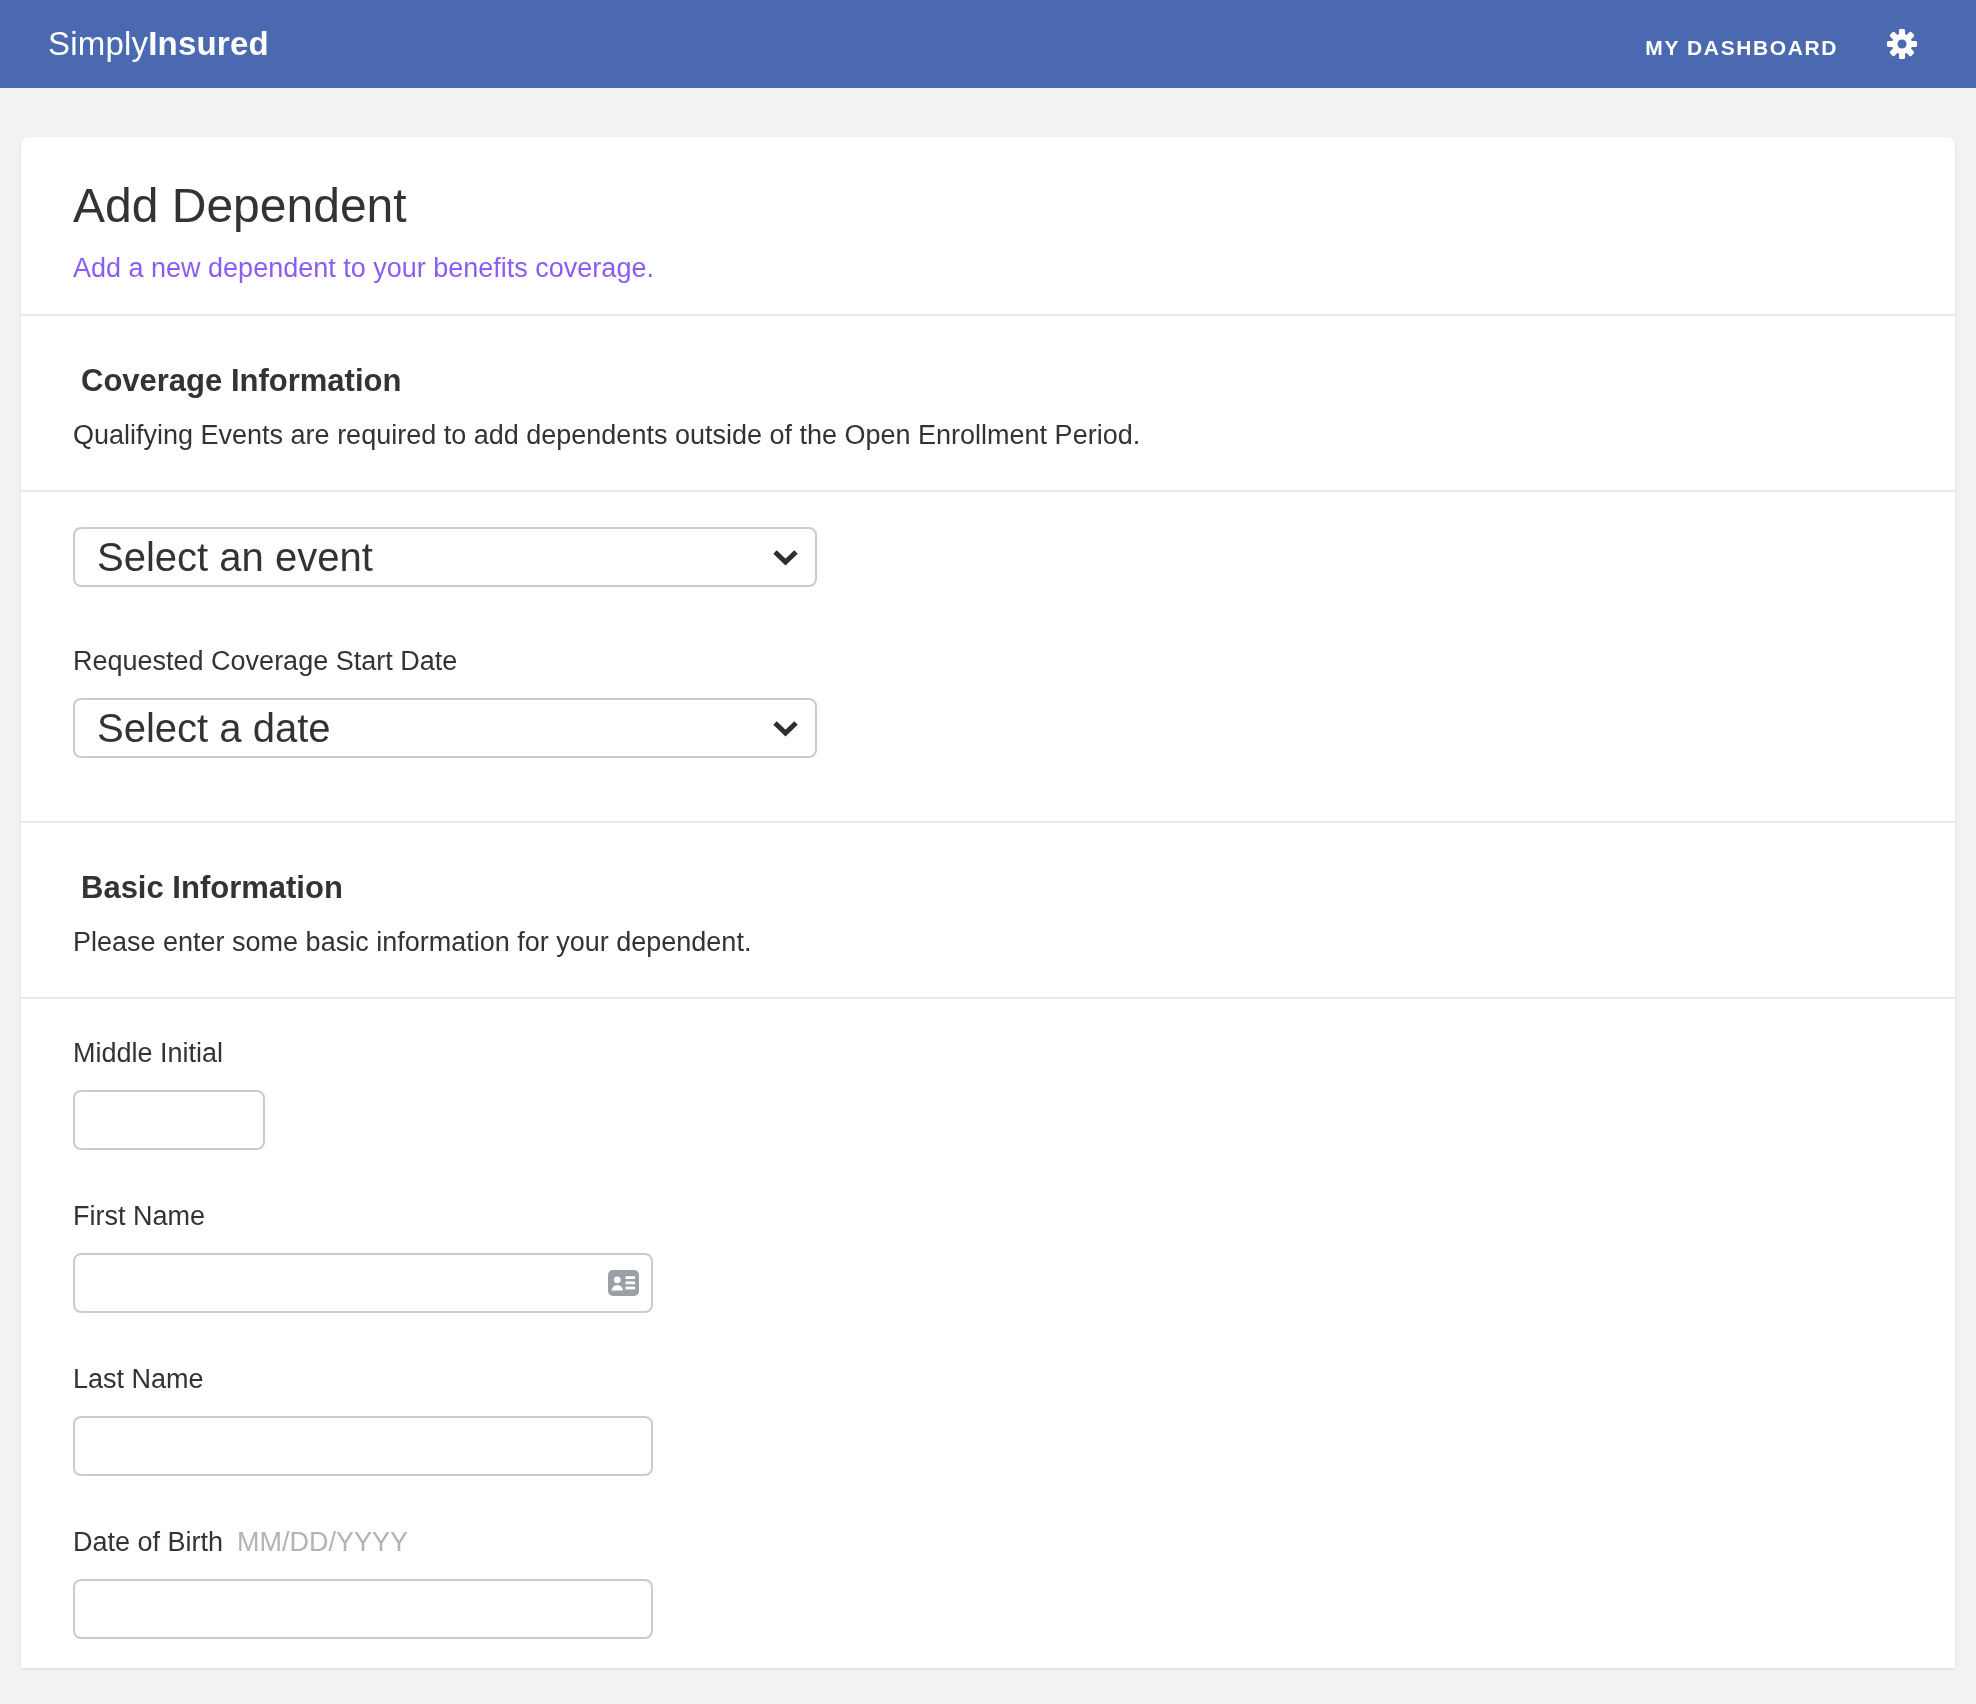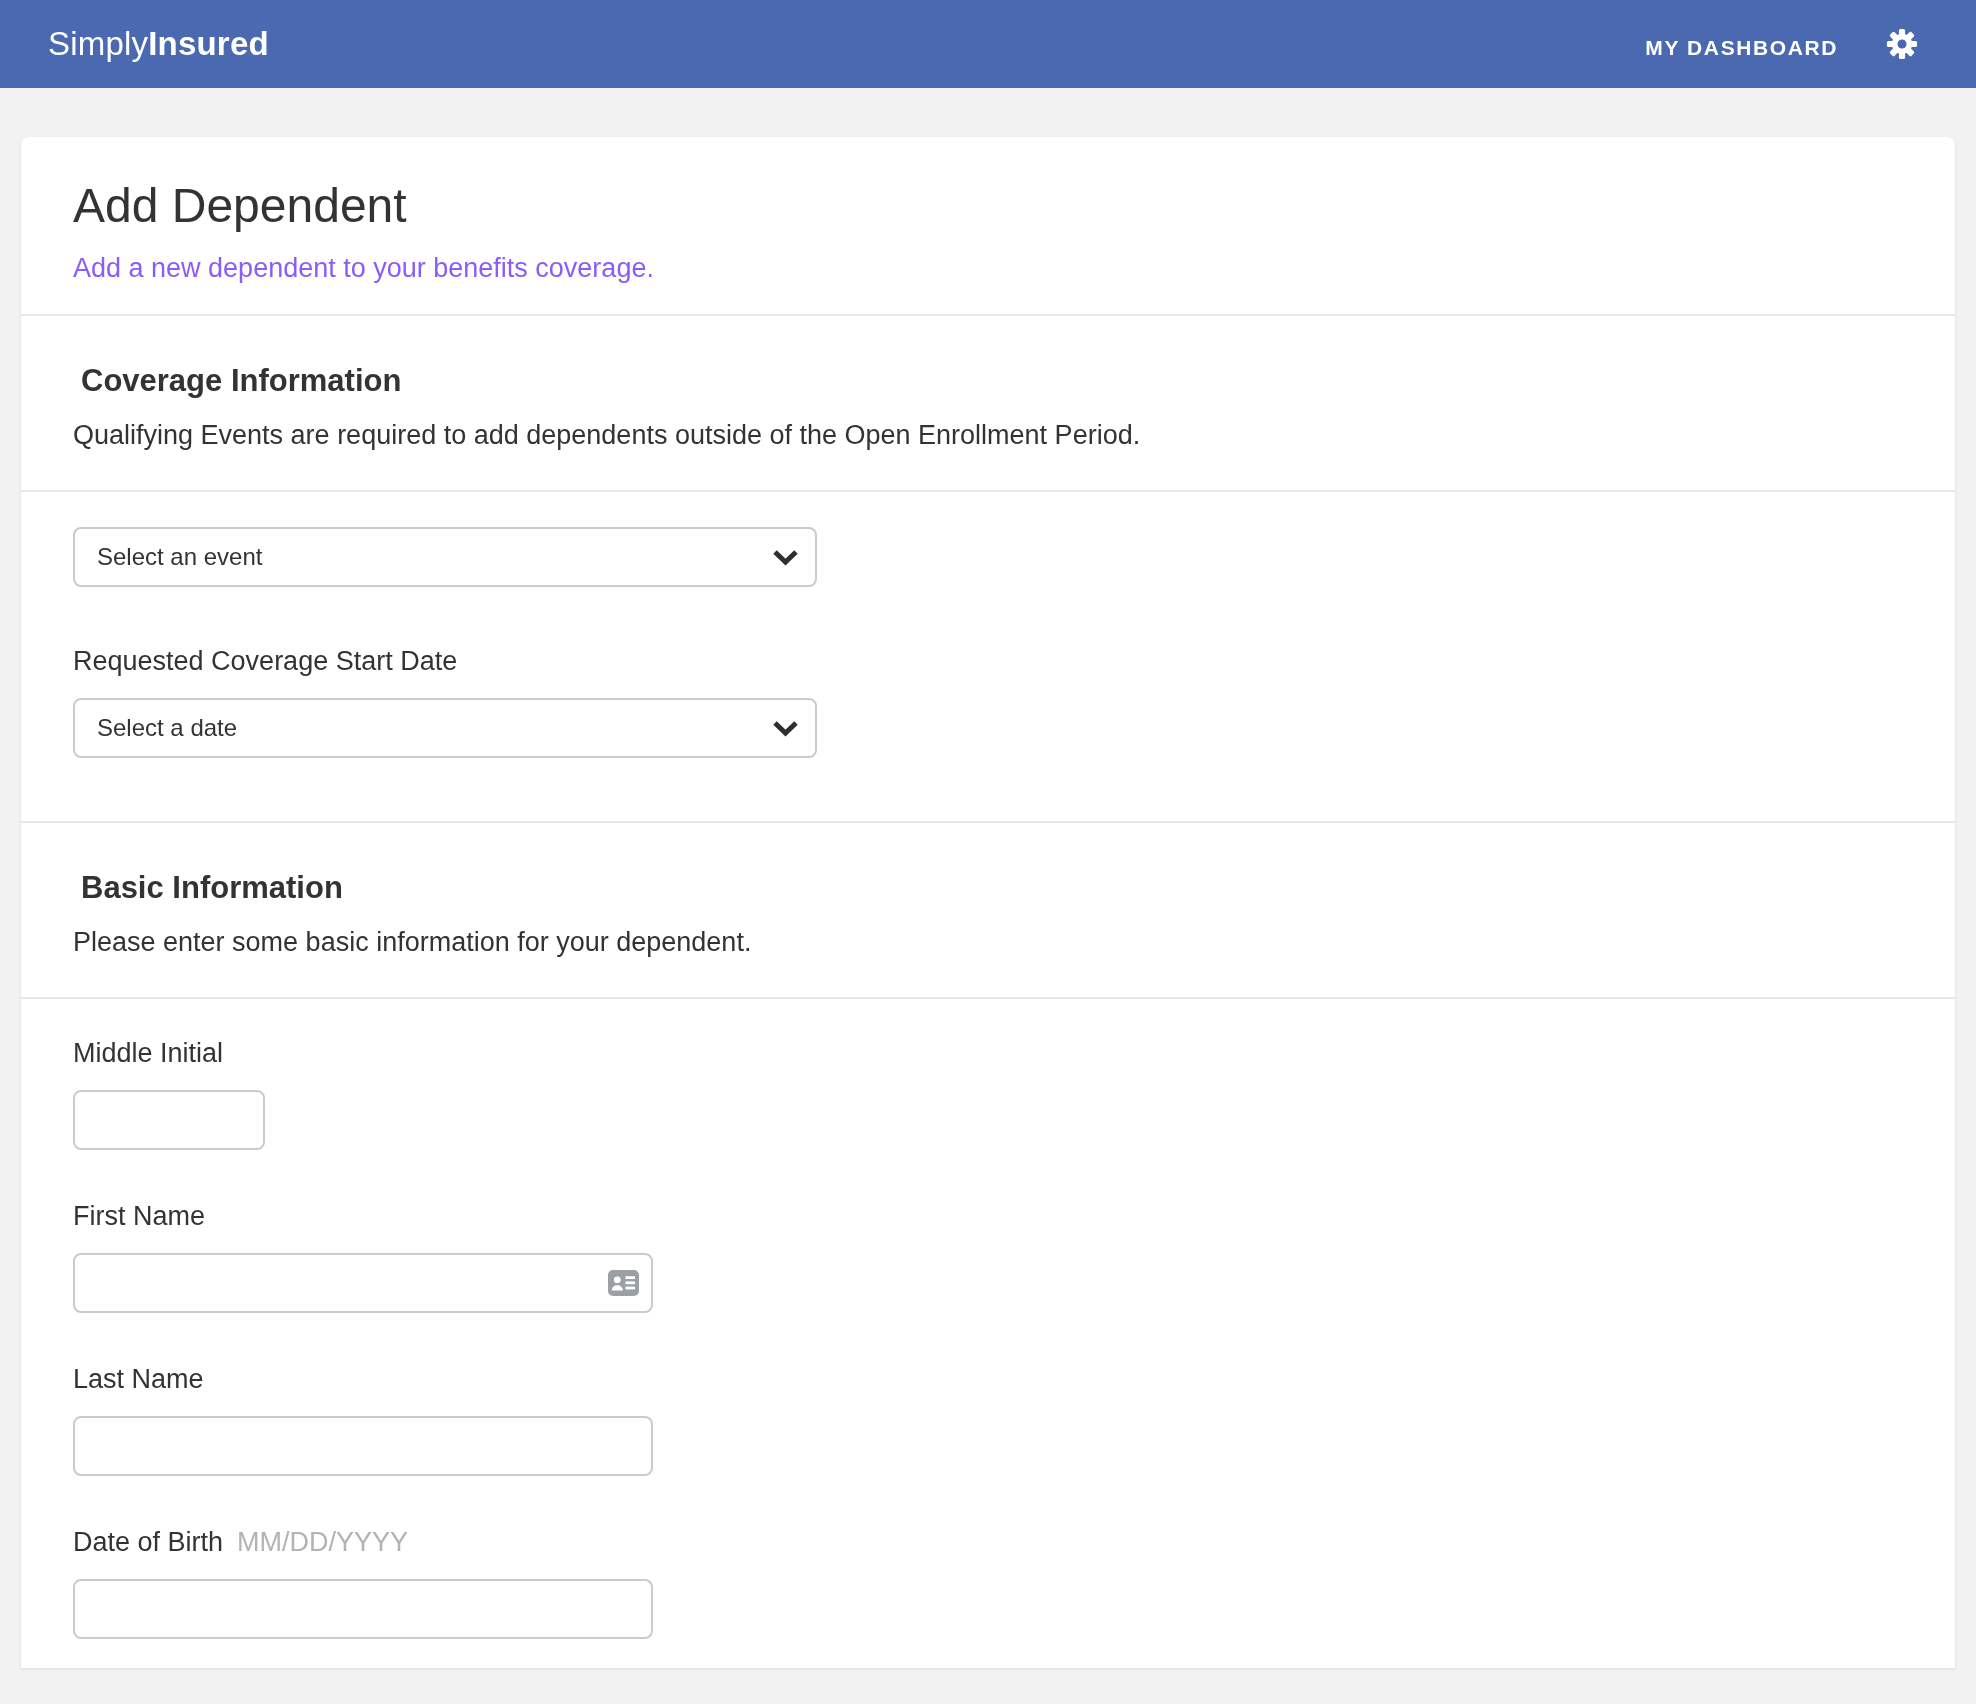--- a/index.html
+++ b/index.html
@@ -126,21 +126,21 @@
     border: 2px solid #cbcbcb;
     border-radius: 8px;
     background: #ffffff;
     display: flex;
     align-items: center;
     justify-content: space-between;
     padding: 0 16px 0 22px;
     cursor: pointer;
   }
   .select-box .select-value {
-    font-size: 24px;
+    font-size: 40px;
     color: #333333;
   }
   .chevron { flex: 0 0 auto; margin-left: 12px; }
 
   
   .text-input {
     height: 60px;
     box-sizing: border-box;
     border: 2px solid #cbcbcb;
     border-radius: 8px;

